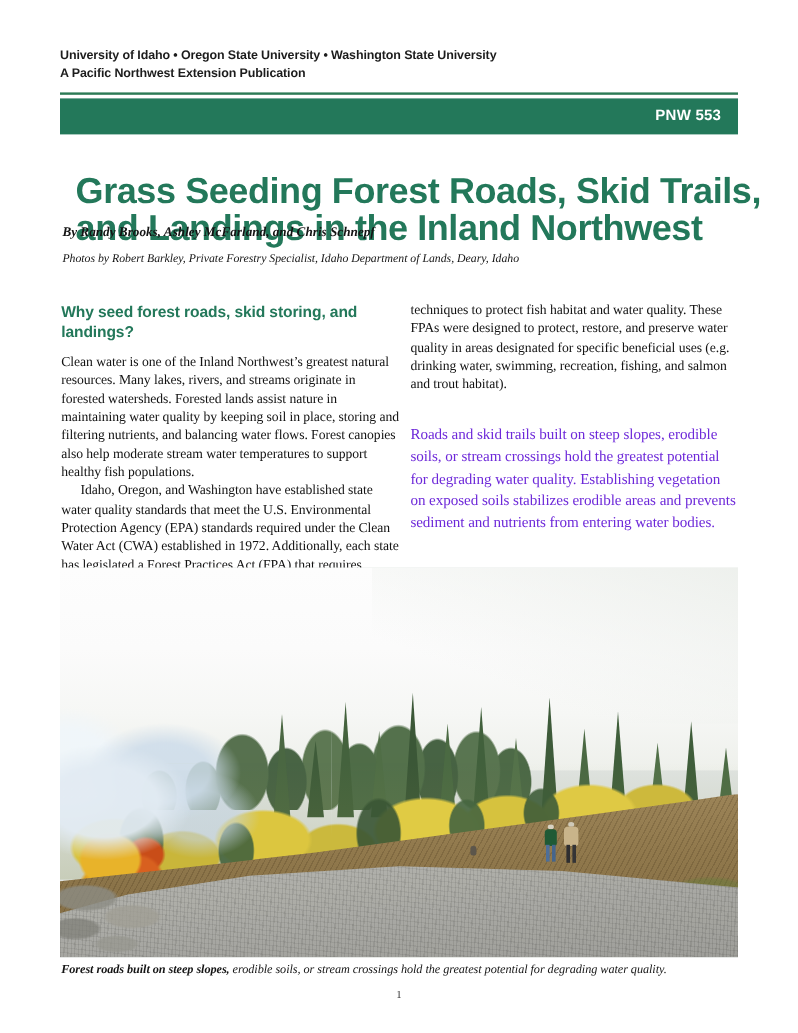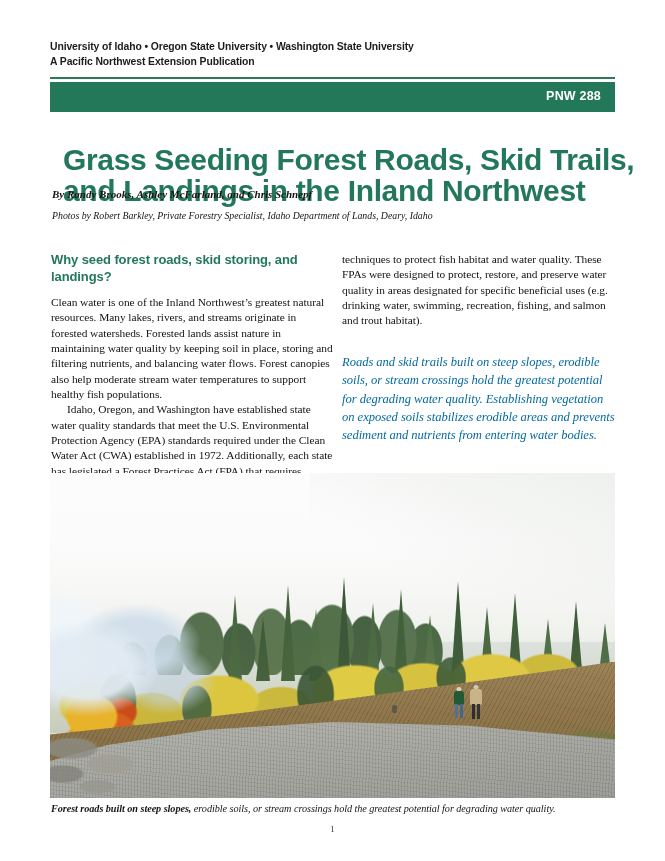--- a/index.html
+++ b/index.html
@@ -138,24 +138,23 @@
     letter-spacing: -0.05px;
   }
   p.body + p.body {
     margin-top: 0;
     text-indent: 16px;
   }
 
   .pullquote {
     margin: 24px 0 0 0;
     font-family: "Liberation Serif", serif;
-    font-style: italic;
     font-size: 12.6px;
     line-height: 18.4px;
-    color: #0369a1;
+    color: #6d28d9;
     letter-spacing: -0.05px;
   }
 
   
   .photo {
     position: absolute;
     left: 50px;
     top: 473px;
     width: 565px;
     height: 325px;
@@ -357,21 +356,21 @@
 <div class="page">
 
   <div class="masthead">
     <div class="masthead-line">University of Idaho • Oregon State University • Washington State University</div>
     <div class="masthead-line">A Pacific Northwest Extension Publication</div>
   </div>
 
   <div class="rule-thin"></div>
 
   <div class="greenbar">
-    <div class="pubnum">PNW 288</div>
+    <div class="pubnum">PNW 553</div>
   </div>
 
   <h1 class="title">Grass Seeding Forest Roads, Skid Trails, and Landings in the Inland Northwest</h1>
   <div class="byline">By Randy Brooks, Ashley McFarland, and Chris Schnepf</div>
   <div class="photocredit">Photos by Robert Barkley, Private Forestry Specialist, Idaho Department of Lands, Deary, Idaho</div>
 
   <div class="col-left">
     <h2 class="section-head">Why seed forest roads, skid storing, and landings?</h2>
     <p class="body">Clean water is one of the Inland Northwest’s greatest natural resources. Many lakes, rivers, and streams originate in forested watersheds. Forested lands assist nature in maintaining water quality by keeping soil in place, storing and filtering nutrients, and balancing water flows. Forest canopies also help moderate stream water temperatures to support healthy fish populations.</p>
     <p class="body">Idaho, Oregon, and Washington have established state water quality standards that meet the U.S. Environmental Protection Agency (EPA) standards required under the Clean Water Act (CWA) established in 1972. Additionally, each state has legislated a Forest Practices Act (FPA) that requires stream protection zones and carefully developed road building</p>

